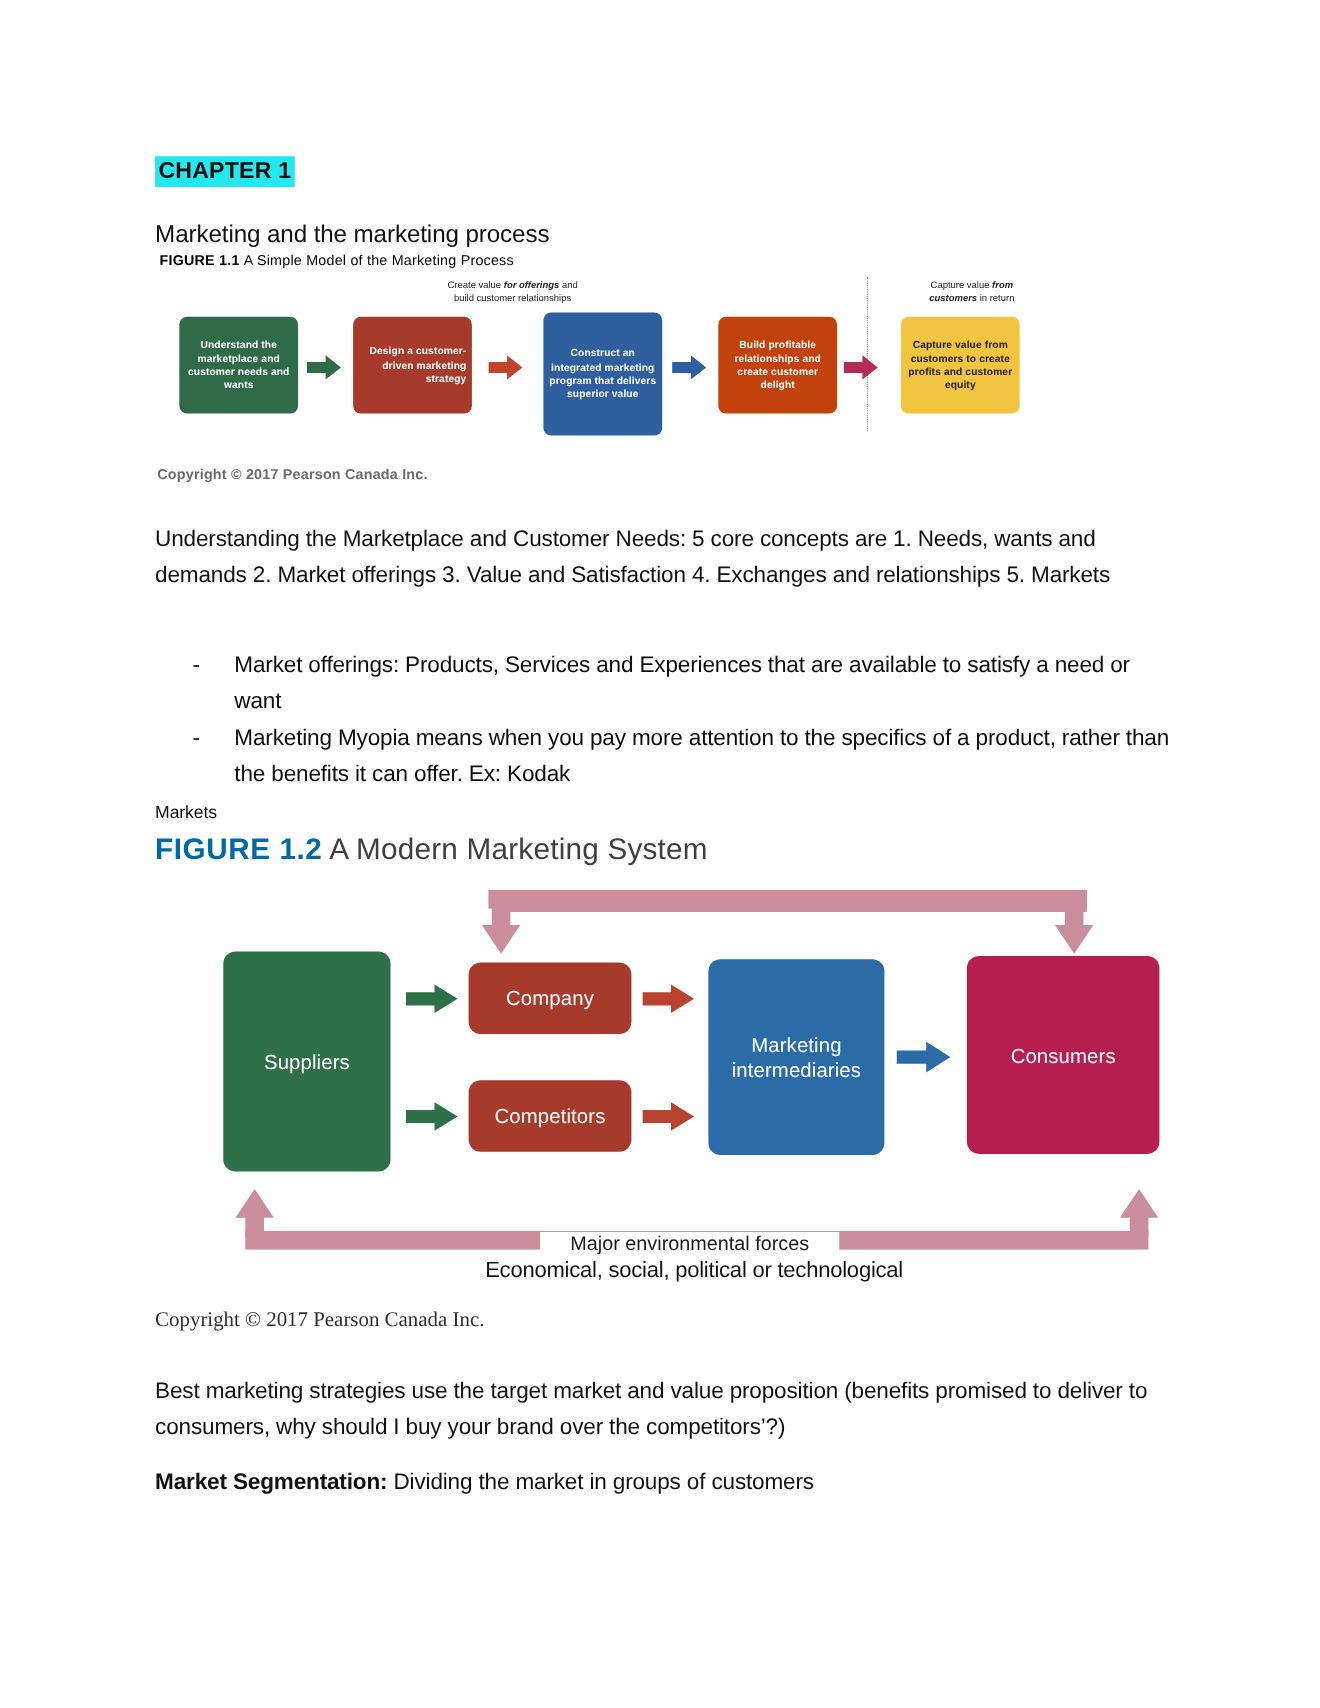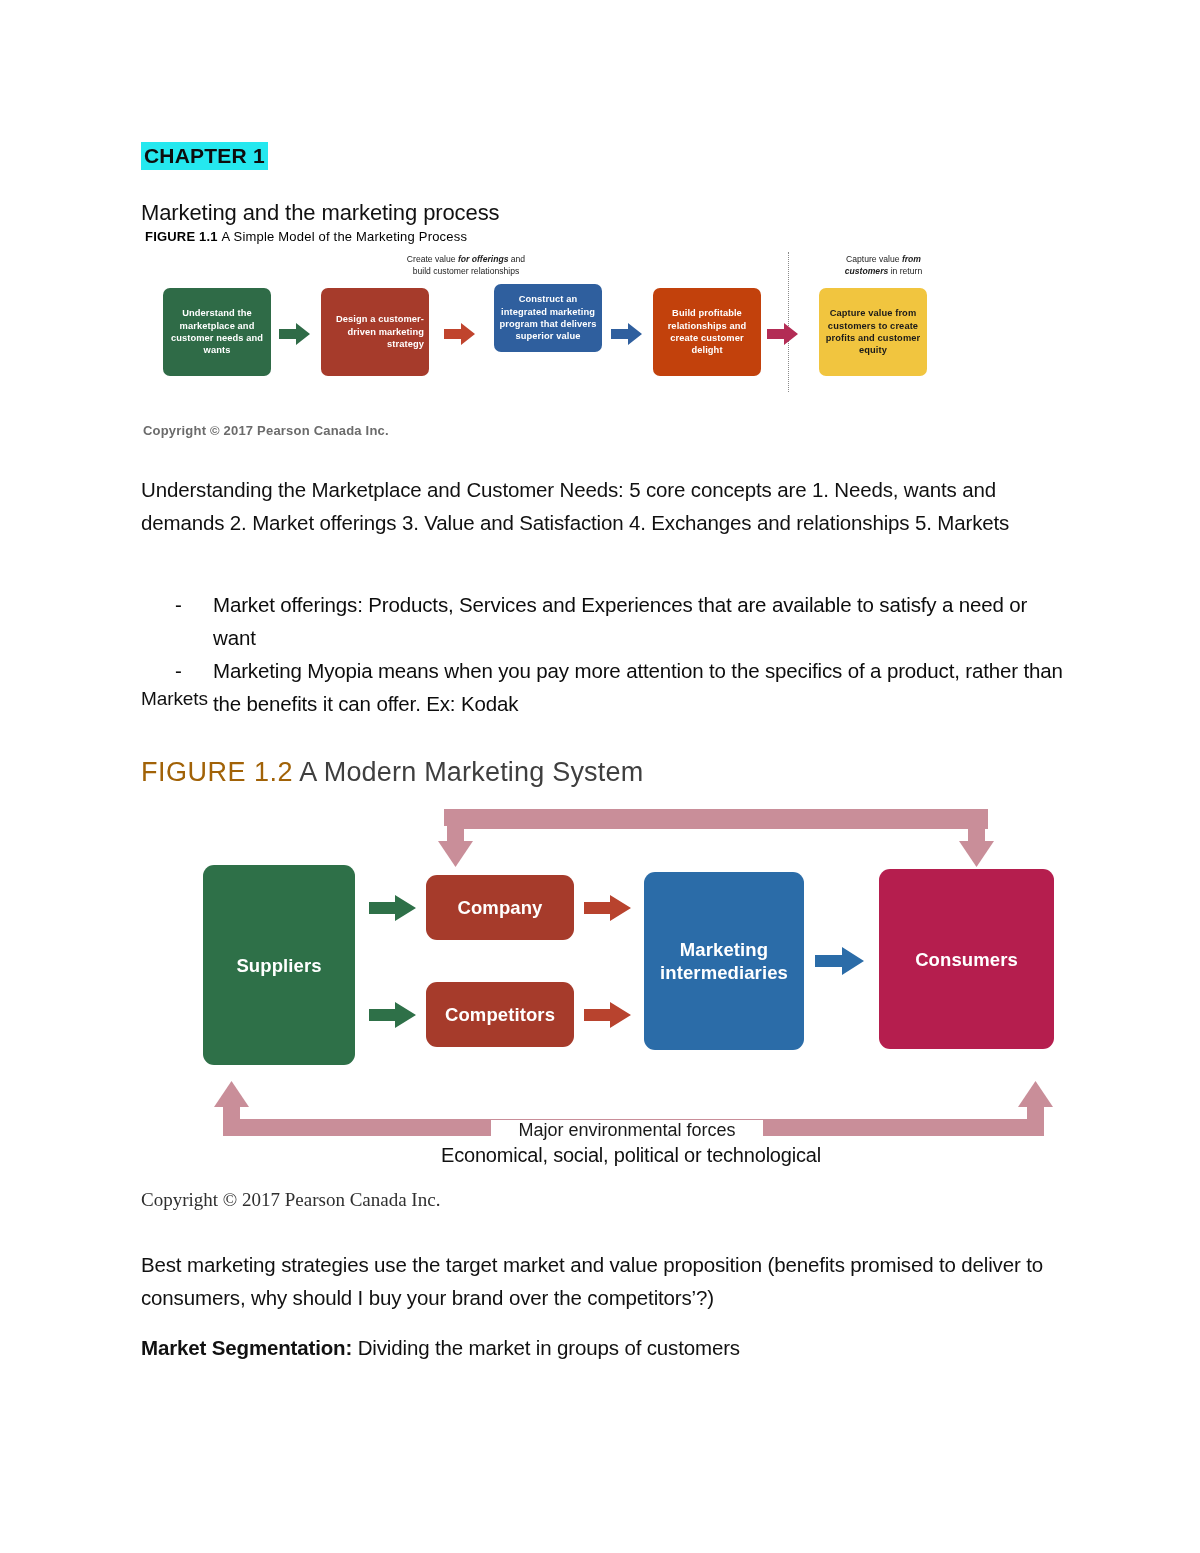--- a/index.html
+++ b/index.html
@@ -85,34 +85,34 @@
     line-height: 33px;
     letter-spacing: -.15px;
     margin-bottom: 0px;
   }
   .bullet-list li .dash {
     position: absolute;
     left: 34px;
     top: 0;
   }
 
-  #markets-head { top: 688px; font-size: 19px; }
+  #markets-head { top: 731px; font-size: 16px; }
 
   .fig2-caption {
     position: absolute;
     left: 141px;
     top: 757px;
     font-size: 27px;
     letter-spacing: .2px;
     color: #3f3f3f;
     white-space: nowrap;
   }
   .fig2-caption .fignum {
-    color: #a16207;
-    font-weight: normal;
+    color: #0369a1;
+    font-weight: bold;
     letter-spacing: .5px;
   }
   .fig2-caption .figname { font-weight: 400; }
 
   .copyright {
     position: absolute;
     font-family: "Liberation Serif", serif;
     color: #2f2f2f;
   }
   #copyright-fig1 {
@@ -151,21 +151,21 @@
     display: flex;
     align-items: center;
     justify-content: center;
     text-align: center;
     padding: 0 5px;
     box-sizing: border-box;
     letter-spacing: .1px;
   }
   #f1-box-1 { left: 22px;  background: #2f6b47; }
   #f1-box-2 { left: 180px; background: #a63b2b; text-align: right; }
-  #f1-box-3 { left: 353px; background: #2f5f9e; top: 36px; height: 68px; }
+  #f1-box-3 { left: 353px; background: #2f5f9e; top: 36px; height: 112px; }
   #f1-box-4 { left: 512px; background: #c2410c; }
   #f1-box-5 { left: 678px; background: #f1c53f; color: #1a1a1a; }
 
   .f1-arrow {
     position: absolute;
     top: 74px;
     width: 32px;
     height: 24px;
   }
   #f1-arrow-1 { left: 138px; }
@@ -207,21 +207,20 @@
     border-radius: 11px;
     color: #ffffff;
     display: flex;
     align-items: center;
     justify-content: center;
     text-align: center;
     box-sizing: border-box;
     font-size: 18.5px;
     line-height: 23px;
     letter-spacing: .1px;
-    font-weight: bold;
   }
   #f2-suppliers {
     left: 62px; top: 70px;
     width: 152px; height: 200px;
     background: #2e7048;
   }
   #f2-company {
     left: 285px; top: 80px;
     width: 148px; height: 65px;
     background: #a63b2b;

